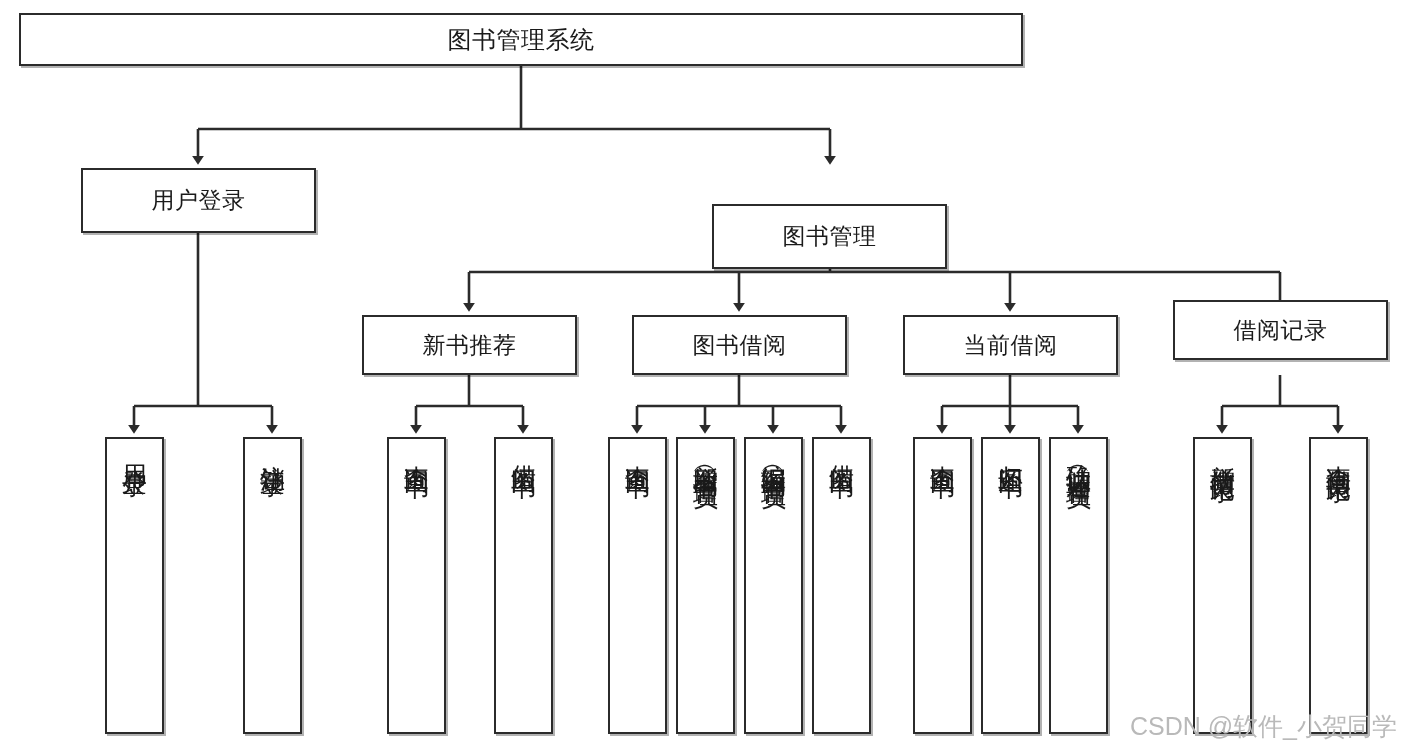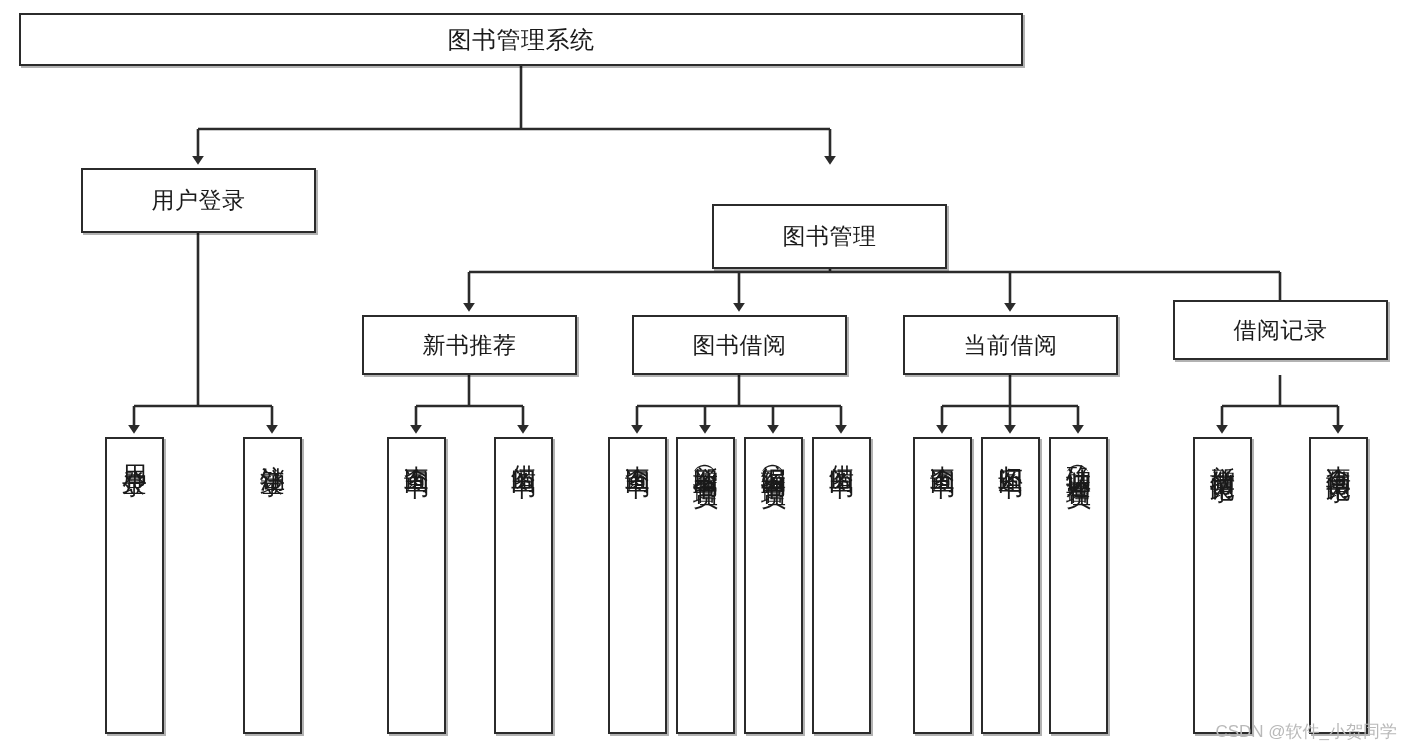--- a/index.html
+++ b/index.html
@@ -61,21 +61,21 @@
     text-orientation: upright;
     font-size: 25px;
     line-height: 1.0;
     letter-spacing: 3px;
     white-space: nowrap;
   }
   .watermark {
     position: absolute;
     right: 8px;
     bottom: 4px;
-    font-size: 17px;
+    font-size: 25px;
     color: #b9b9b9;
     white-space: nowrap;
     user-select: none;
   }
 </style>
 </head>
 <body>
 
 <div id="canvas">
 

